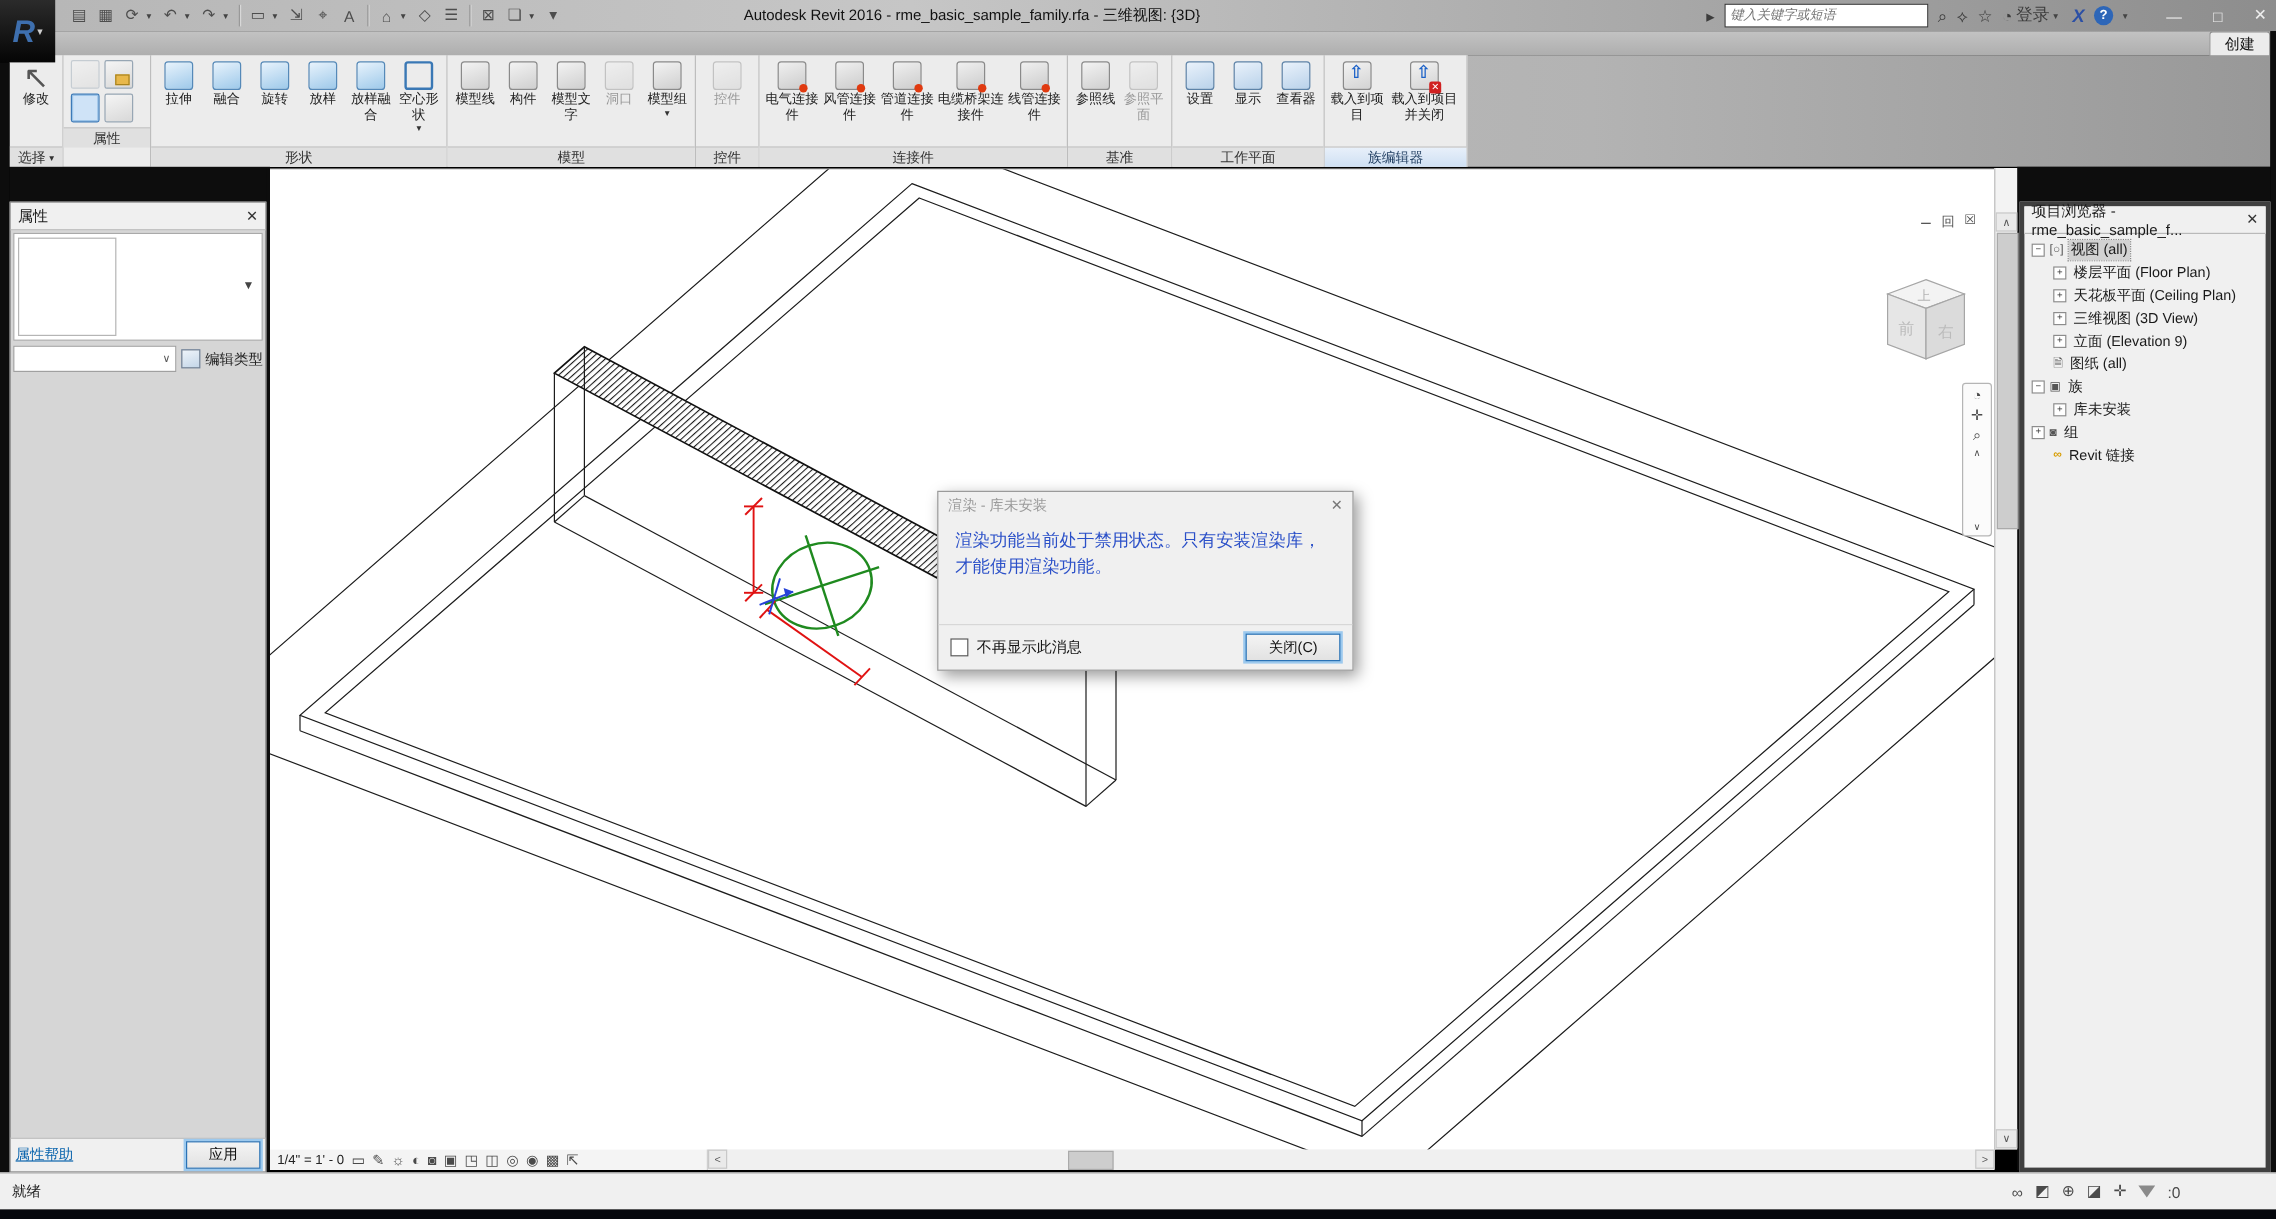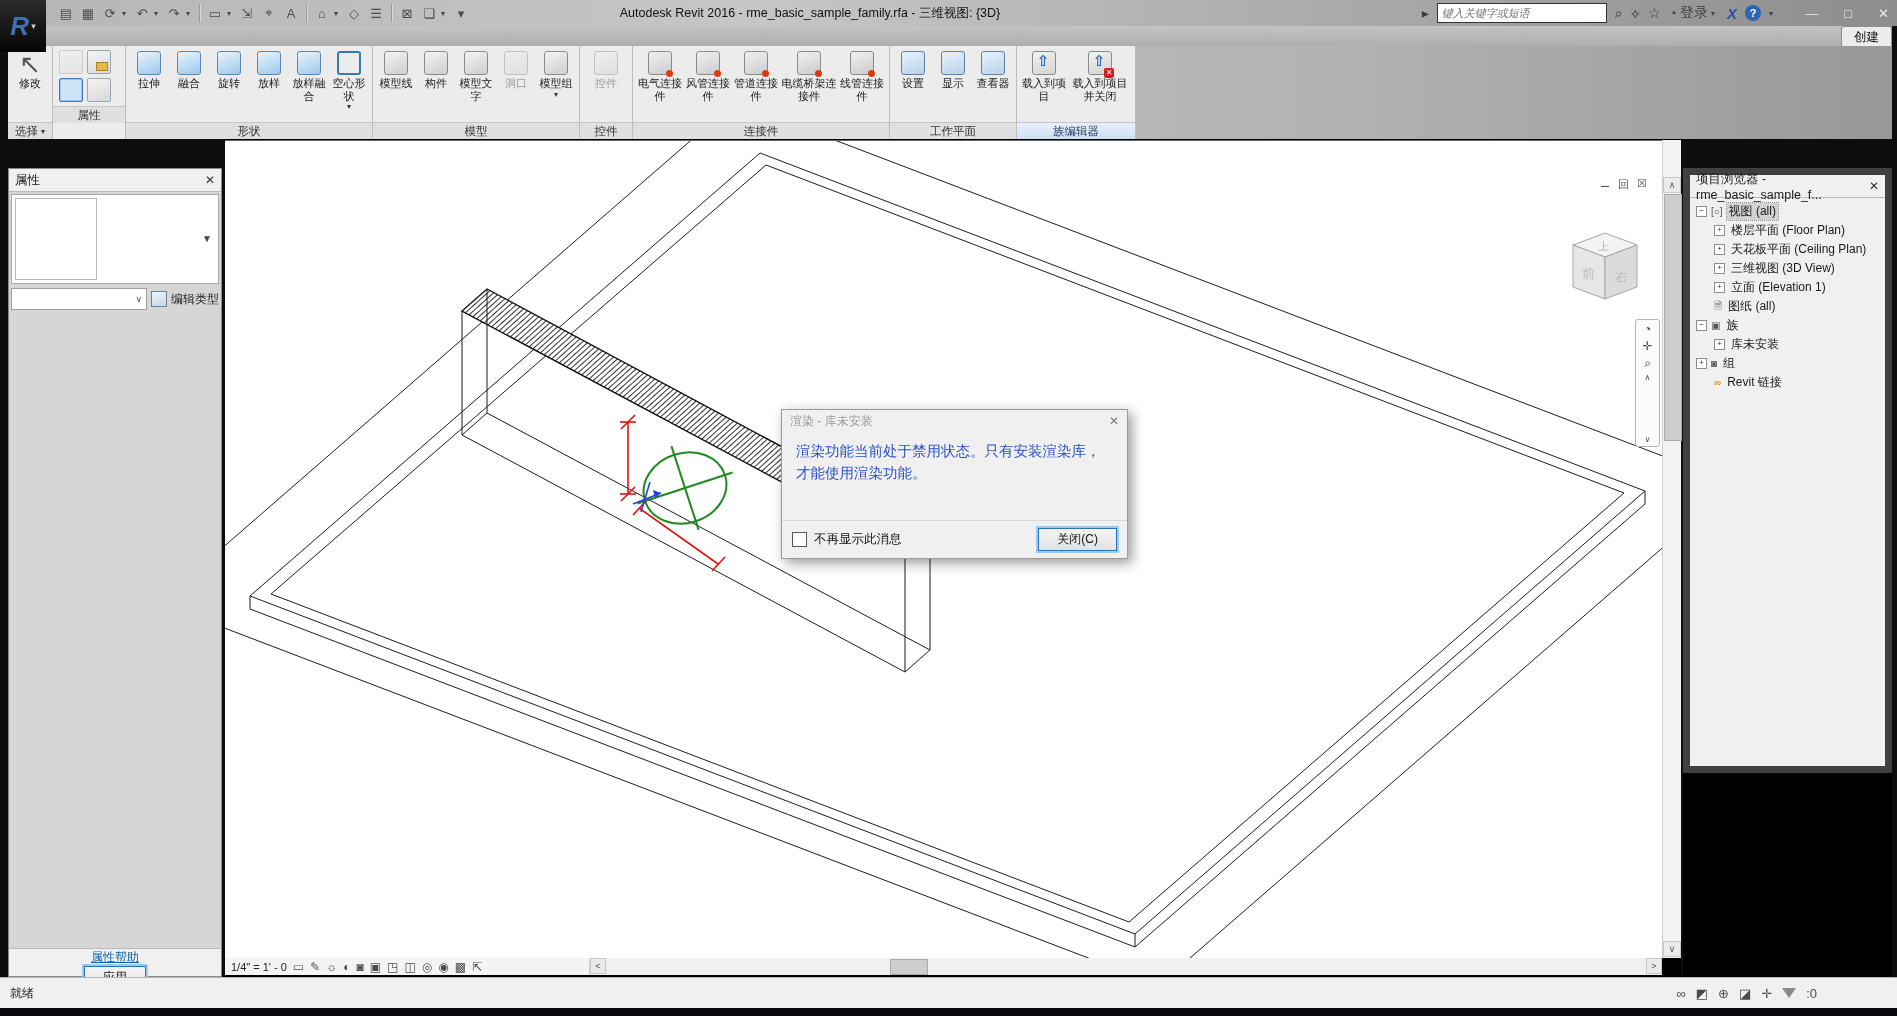--- a/index.html
+++ b/index.html
@@ -79,25 +79,25 @@
   #typesel{margin:2px;height:88px;background:#fff;border:1px solid #a9a9a9;position:relative;}
   #typesel .preview{position:absolute;left:3px;top:3px;width:80px;height:80px;background:#fff;border:1px solid #b5b5b5;}
   #typesel .arrow{position:absolute;right:6px;top:38px;color:#444;font-size:10px;}
   #typerow{margin:4px 2px;display:flex;align-items:center;gap:4px;}
   #typecombo{flex:1;height:20px;background:#fff;border:1px solid #a0a0a0;display:flex;align-items:center;
     justify-content:flex-end;color:#555;font-size:9px;padding-right:4px;}
   #edittype{display:flex;align-items:center;gap:4px;font-size:12px;color:#222;}
   .etico{width:14px;height:14px;border:1px solid #6f8197;background:linear-gradient(160deg,#eef4fa,#c4d6e8);}
   #propsfoot{position:absolute;left:0;bottom:0;width:100%;height:28px;background:#f0f0f0;
     border-top:1px solid #b9b9b9;display:flex;align-items:center;justify-content:space-between;
-    padding:0 4px;box-sizing:border-box;flex-direction:column;}
+    padding:0 4px;box-sizing:border-box;}
   #helplink{color:#0a64ad;text-decoration:underline;font-size:12px;}
   .focusbtn{background:linear-gradient(180deg,#f4f4f4,#e2e2e2);border:1px solid #2a72b5;
     box-shadow:0 0 0 2px #9cc9ee;padding:2px 18px;font-size:12px;color:#111;}
-  #browser{left:1683px;top:168px;width:209px;height:605px;background:#f0f0f0;border:7px solid #404040;box-sizing:border-box;}
+  #browser{left:1683px;top:168px;width:209px;height:809px;background:#f0f0f0;border:4px solid #404040;box-sizing:border-box;}
   .trow{display:flex;align-items:center;height:19px;gap:4px;font-size:12px;white-space:nowrap;overflow:hidden;}
   .trow.sel .tlabel{background:#d2d2d2;outline:1px dotted #8a8a8a;}
   .exp{width:9px;height:9px;border:1px solid #8c8c8c;background:#fff;font-size:8px;line-height:7px;
     text-align:center;color:#333;flex:none;}
   .ticon{flex:none;font-size:10px;color:#555;}
   .tlabel{padding:0 2px;}
   
   #canvas{left:225px;top:140px;width:1437px;height:818px;background:#fff;border-top:1px solid #666;}
   #childctl{position:absolute;left:1375px;top:36px;display:flex;gap:8px;color:#555;font-size:11px;}
   #navbar{position:absolute;left:1410px;top:178px;width:25px;height:128px;background:#fbfbfb;
@@ -325,20 +325,35 @@
       <div class="rbtn wide">
           <span class="ric conn"></span>
           <span>线管连接件</span>
         </div>
     </div>
     <div class="rcap">
         <span>连接件</span>
       </div>
   </div>
 
+  <div class="rpanel">
+    <div class="rbtns">
+      <div class="rbtn">
+          <span class="ric gray"></span>
+          <span>参照线</span>
+        </div>
+      <div class="rbtn disabled">
+          <span class="ric gray"></span>
+          <span>参照平面</span>
+        </div>
+    </div>
+    <div class="rcap">
+        <span>基准</span>
+      </div>
+  </div>
 
   <div class="rpanel">
     <div class="rbtns">
       <div class="rbtn">
           <span class="ric wp"></span>
           <span>设置</span>
         </div>
       <div class="rbtn">
           <span class="ric wp"></span>
           <span>显示</span>
@@ -419,21 +434,21 @@
     <div class="trow" style="padding-left:22px;">
       <span class="exp">+</span>
       <span class="tlabel">天花板平面 (Ceiling Plan)</span>
     </div>
     <div class="trow" style="padding-left:22px;">
       <span class="exp">+</span>
       <span class="tlabel">三维视图 (3D View)</span>
     </div>
     <div class="trow" style="padding-left:22px;">
       <span class="exp">+</span>
-      <span class="tlabel">立面 (Elevation 1)</span>
+      <span class="tlabel">立面 (Elevation 9)</span>
     </div>
     <div class="trow" style="padding-left:22px;">
       <span class="ticon">🗎</span>
       <span class="tlabel">图纸 (all)</span>
     </div>
     <div class="trow" style="padding-left:4px;">
       <span class="exp">−</span>
       <span class="ticon">▣</span>
       <span class="tlabel">族</span>
     </div>

